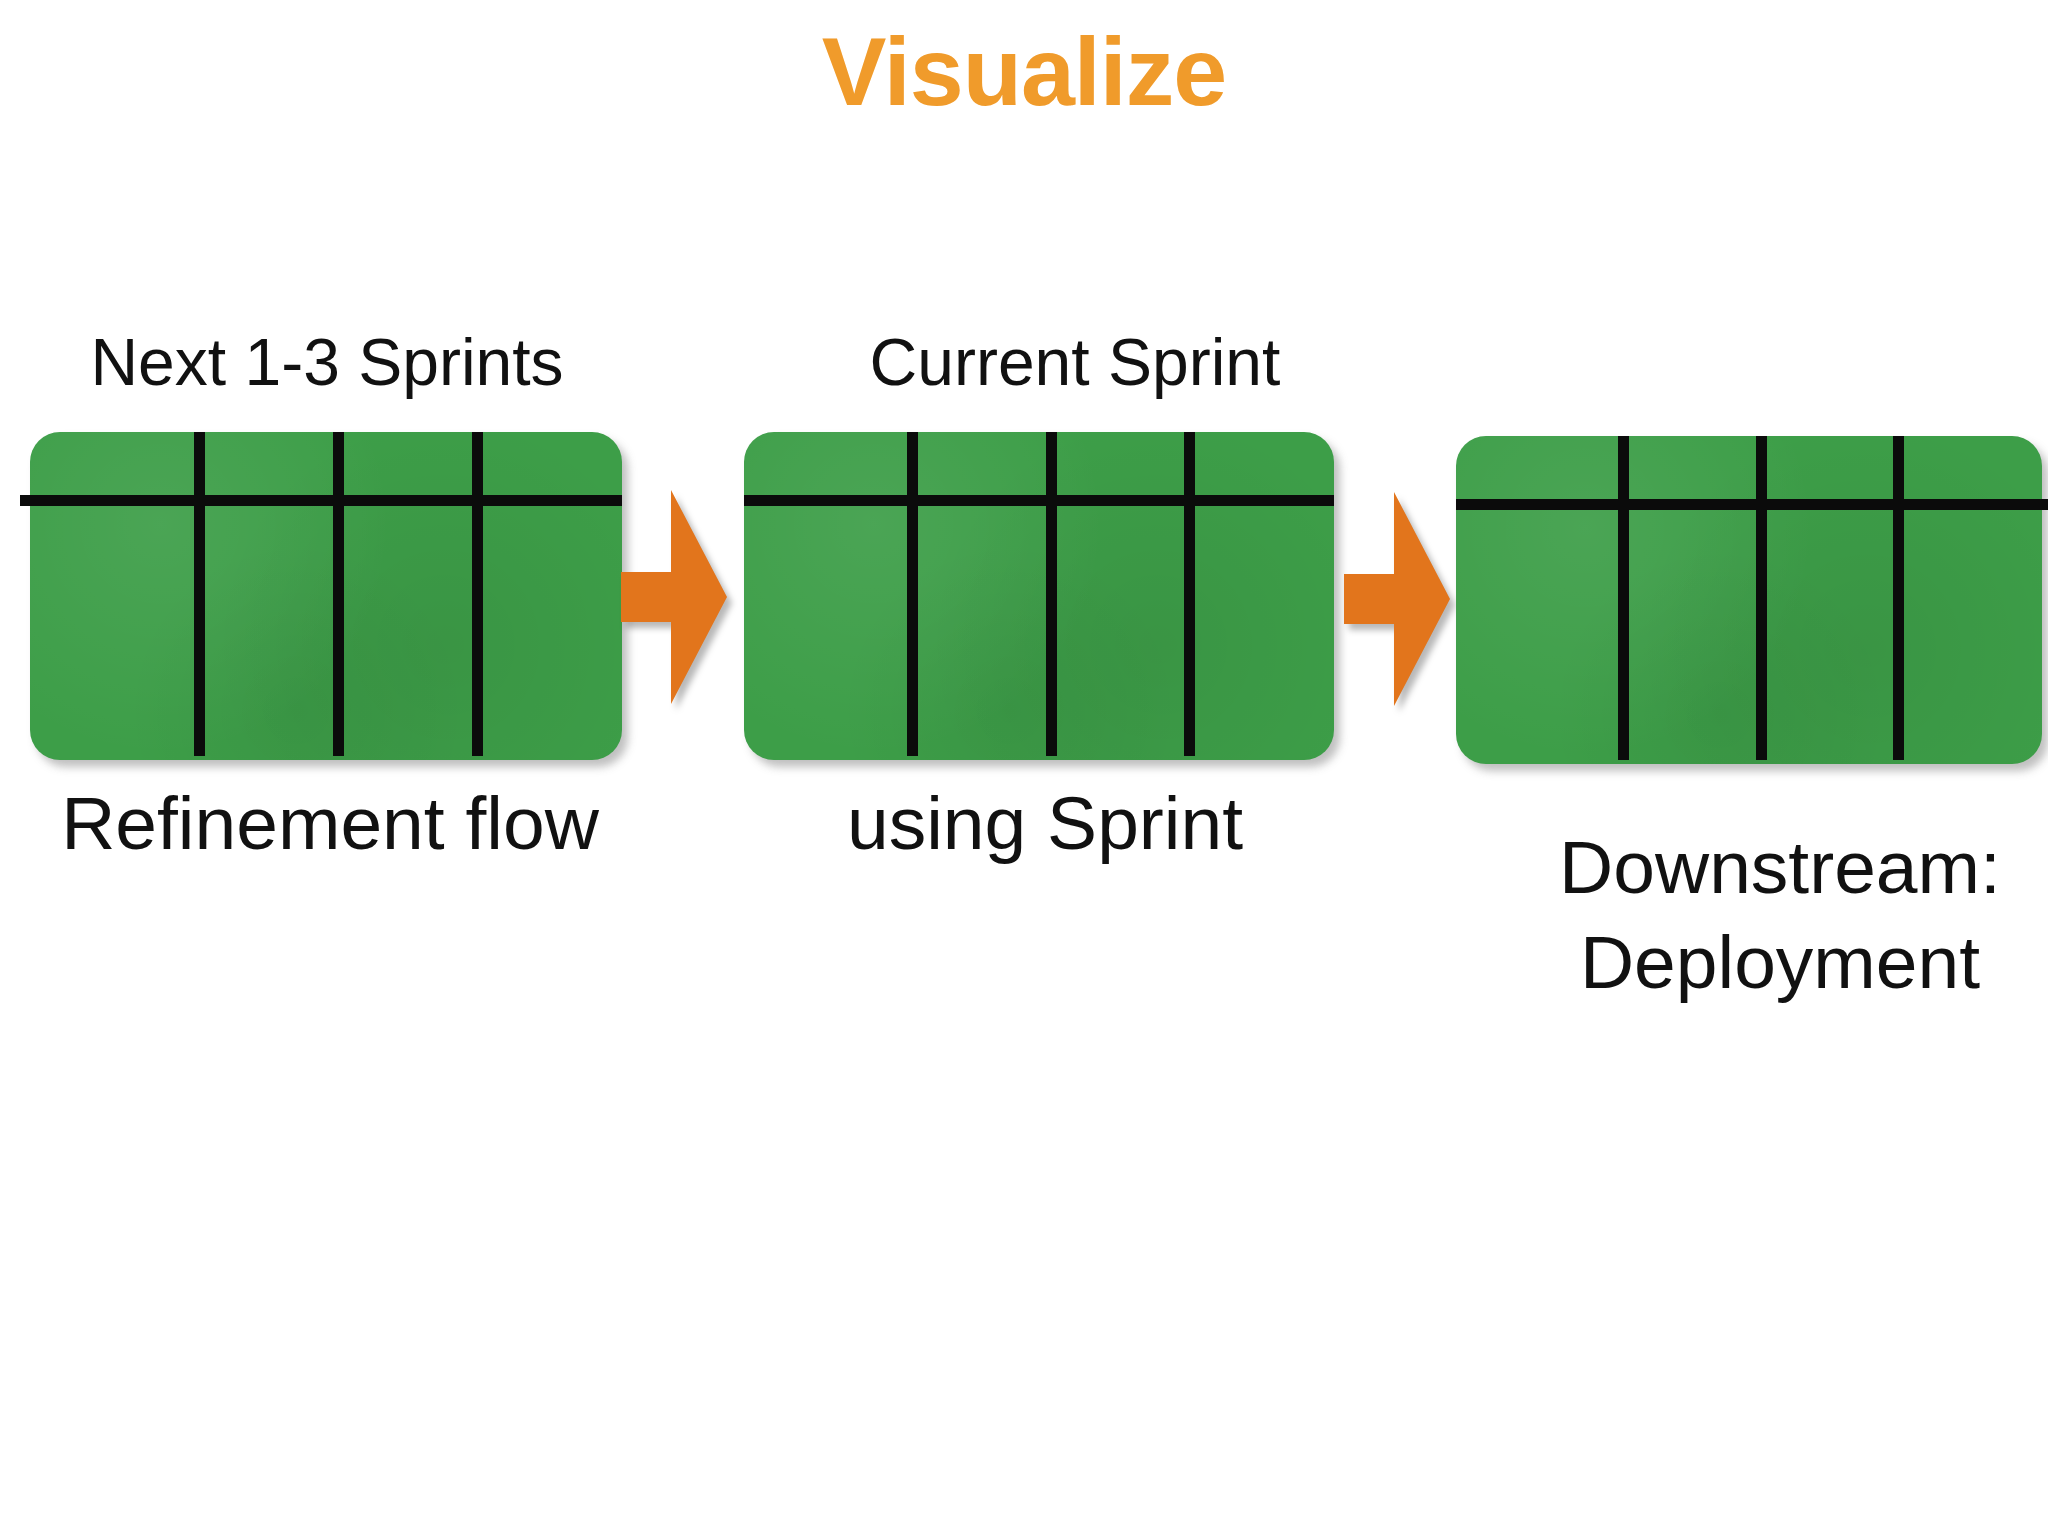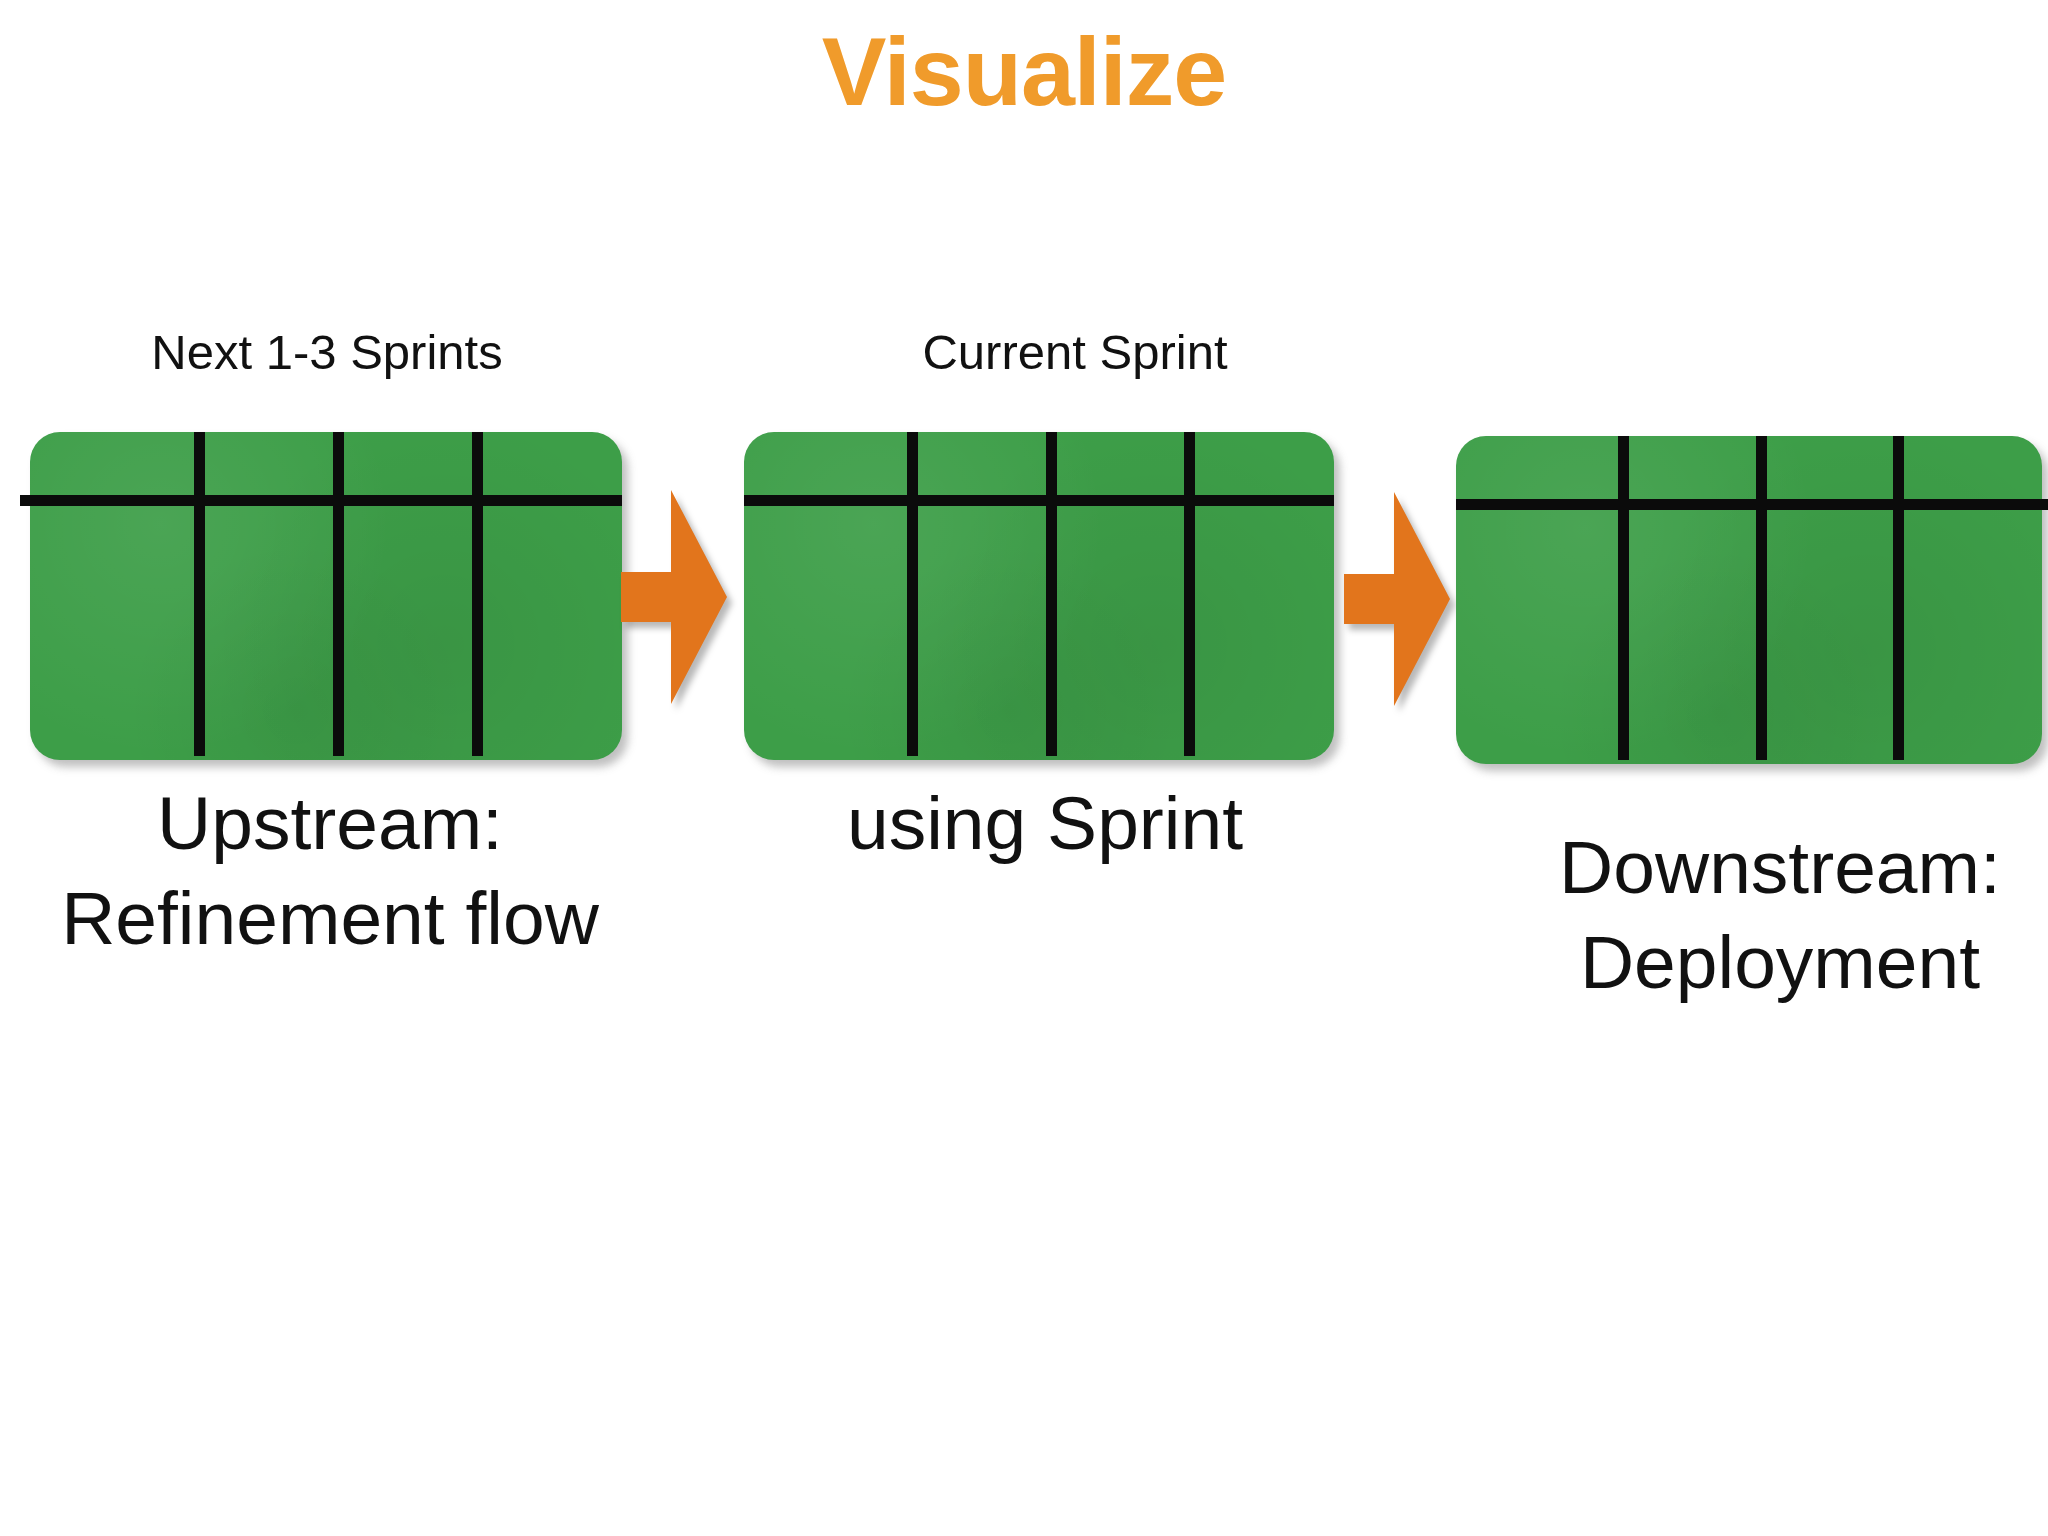--- a/index.html
+++ b/index.html
@@ -24,21 +24,21 @@
     margin: 0;
     text-align: center;
     font-size: 97px;
     font-weight: bold;
     color: #F09B2B;
     letter-spacing: -1px;
   }
   .top-label {
     position: absolute;
     top: 326px;
-    font-size: 49px;
+    font-size: 66px;
     line-height: 1.1;
     text-align: center;
     color: #111111;
     white-space: nowrap;
   }
   #top-label-0 { left: 27px;  width: 600px; }
   #top-label-1 { left: 775px; width: 600px; text-align: center; }
 
   .board {
     position: absolute;
@@ -157,21 +157,20 @@
   </svg>
 
   <div class="board" id="board-2">
     <div class="hline"></div>
     <div class="vline v1"></div>
     <div class="vline v2"></div>
     <div class="vline v3"></div>
   </div>
 
   <div class="caption" id="caption-0">
-    <span>Upstream:</span>
     <span>Refinement flow</span>
   </div>
   <div class="caption" id="caption-1">
     <span>using Sprint</span>
   </div>
   <div class="caption" id="caption-2">
     <span>Downstream:</span>
     <span>Deployment</span>
   </div>
 

